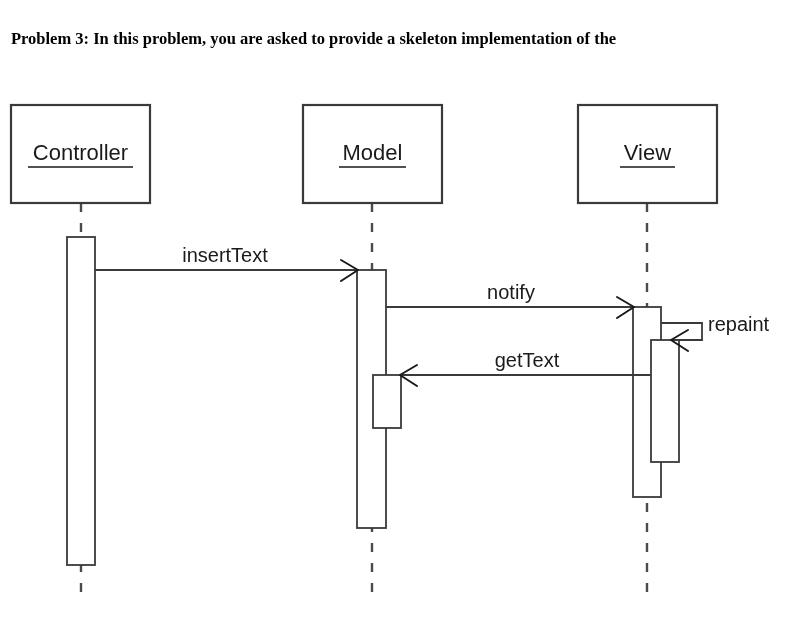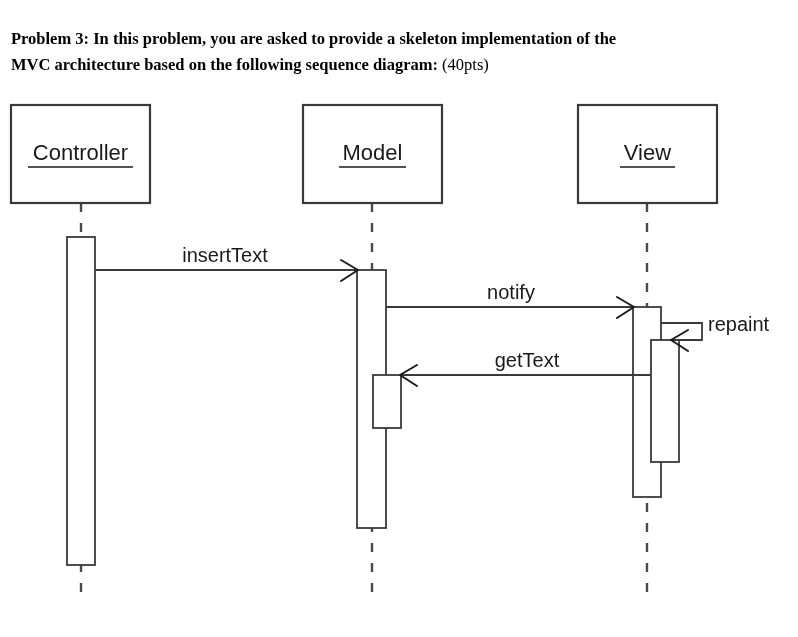--- a/index.html
+++ b/index.html
@@ -108,24 +108,20 @@
     text-anchor: start;
   }
 </style>
 </head>
 <body>
 
 <div id="problem-header">
   <div class="line">
     <span class="bold">Problem 3: In this problem, you are asked to provide a skeleton implementation of the</span>
   </div>
-  <div class="line">
-    <span class="bold">MVC architecture based on the following sequence diagram:</span>
-    <span class="pts">(40pts)</span>
-  </div>
 </div>
 
 <div id="diagram">
   <svg width="798" height="637" viewBox="0 0 798 637" xmlns="http://www.w3.org/2000/svg">
 
     <g>
       <line class="lifeline" x1="81" y1="203" x2="81" y2="592"></line>
       <line class="lifeline" x1="372" y1="203" x2="372" y2="592"></line>
       <line class="lifeline" x1="647" y1="203" x2="647" y2="592"></line>
     </g>

